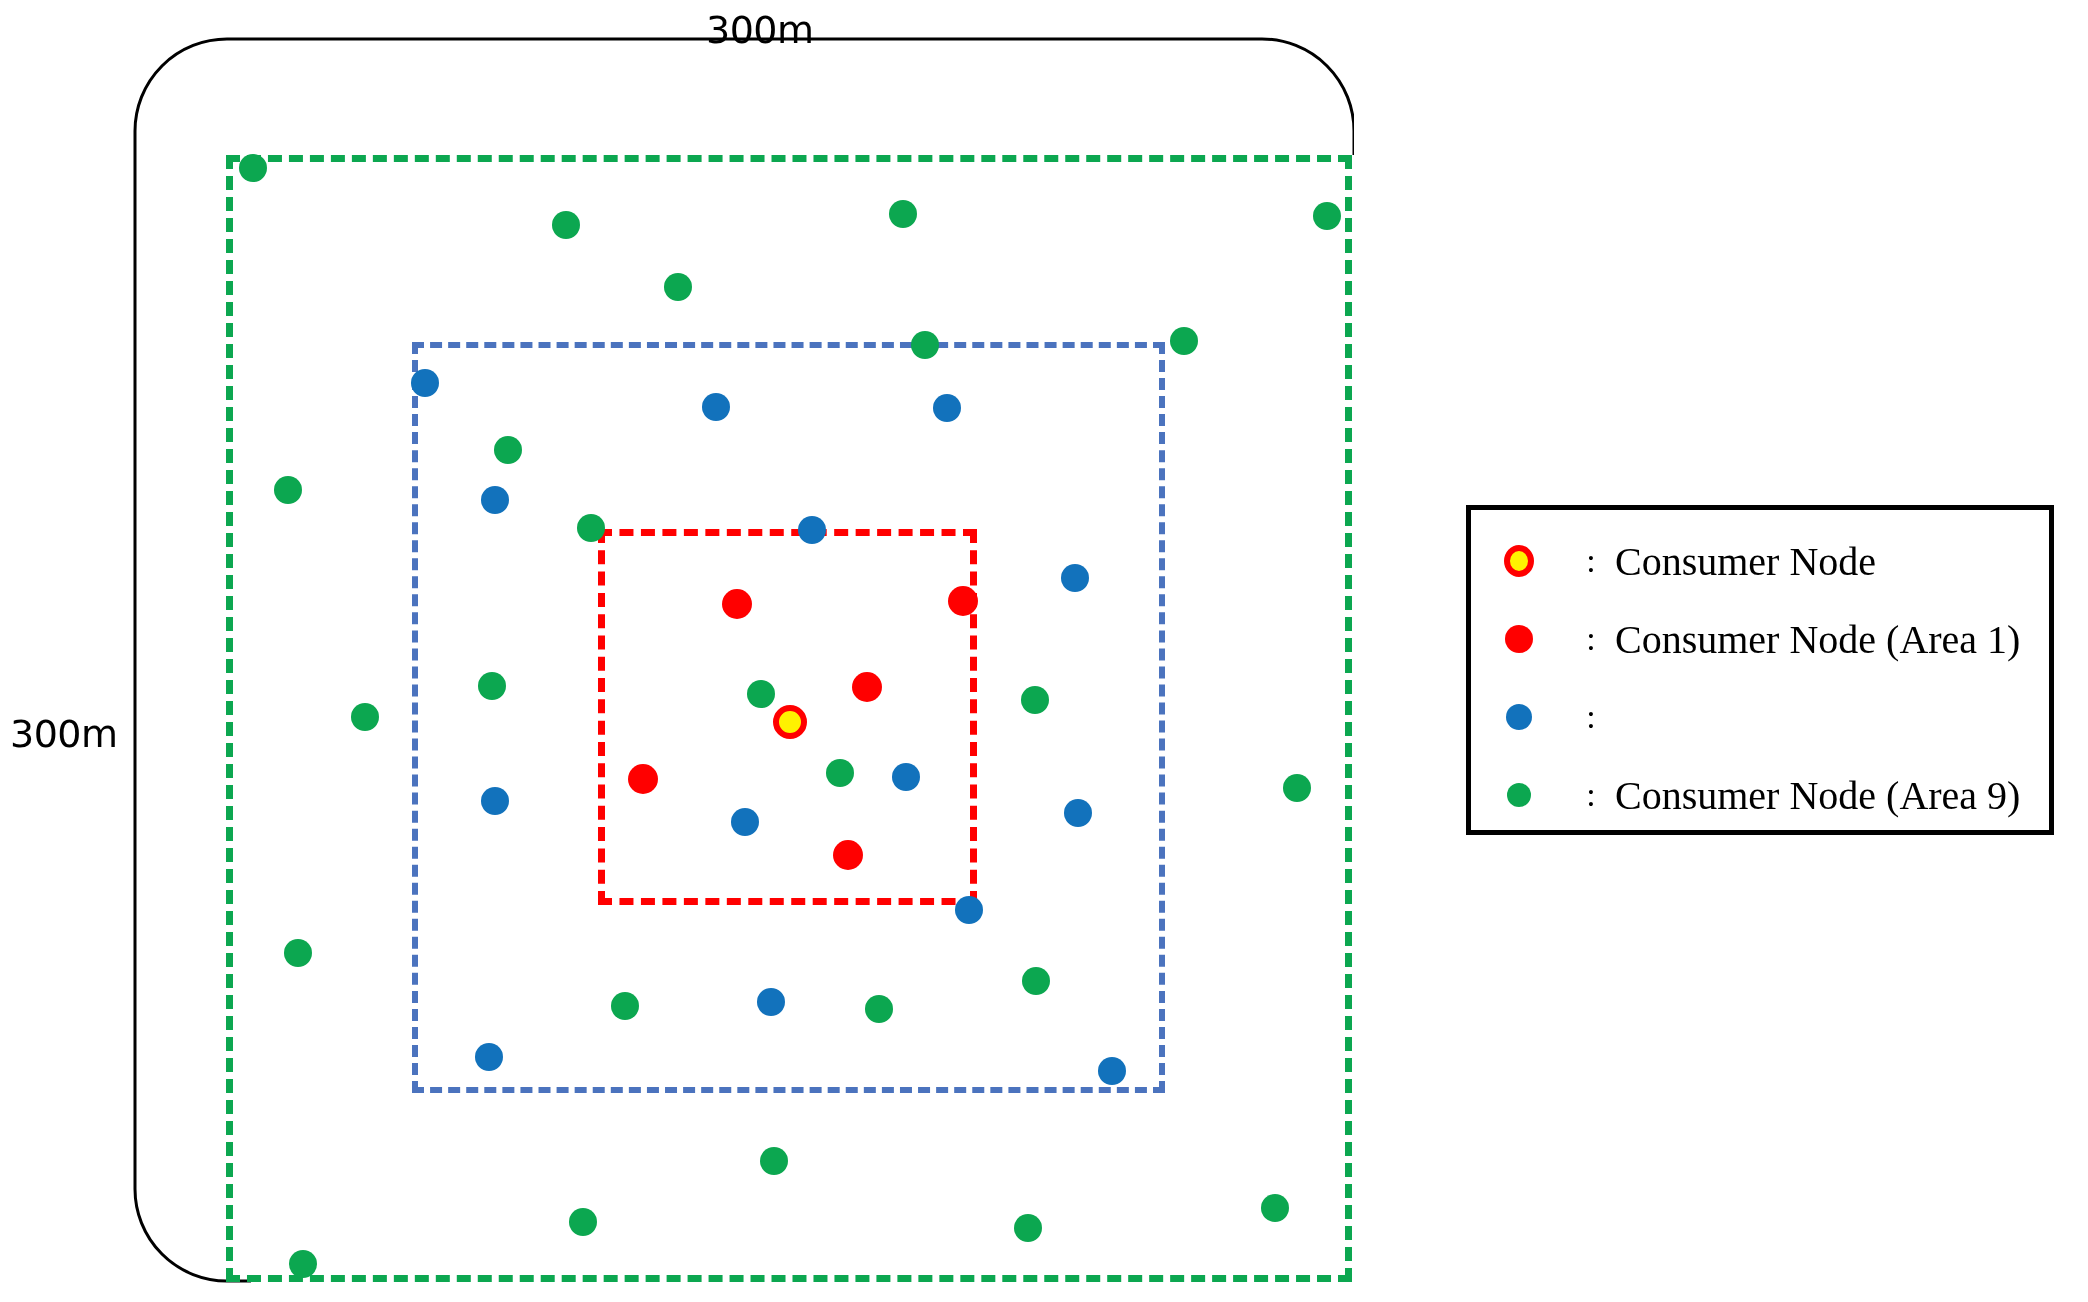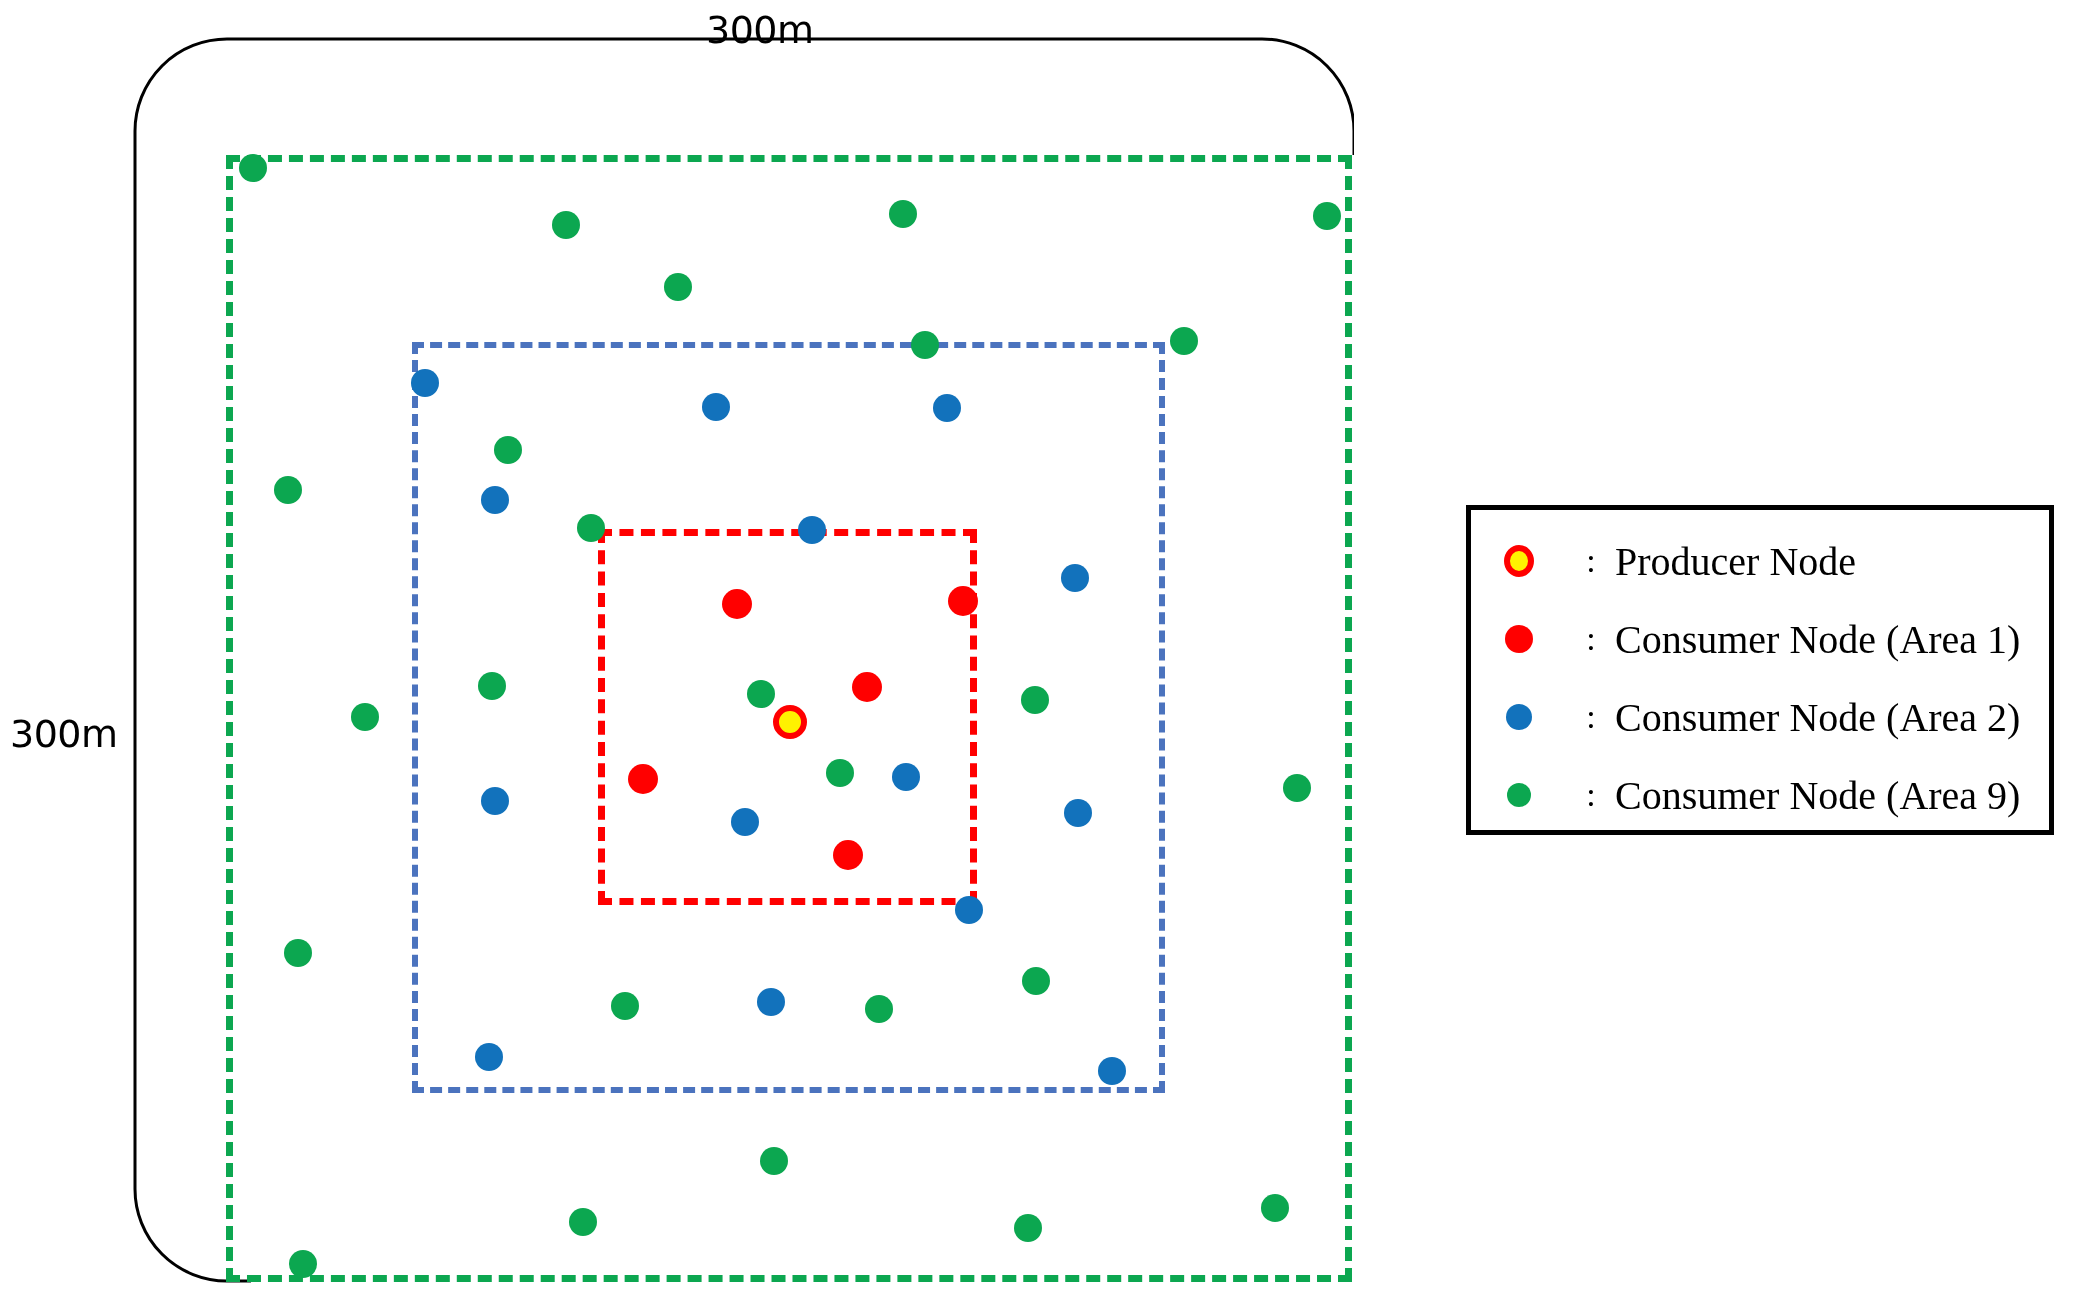--- a/index.html
+++ b/index.html
@@ -210,37 +210,36 @@
 
   </div>
 
   <div id="legend">
 
     <div class="legend-row" style="top:12px;">
       <span class="legend-swatch-wrap">
         <span class="legend-swatch sw-producer"></span>
       </span>
       <span class="legend-colon">:</span>
-      <span class="legend-text">Producer Node</span>
+      <span class="legend-text">Consumer Node</span>
     </div>
 
     <div class="legend-row" style="top:90px;">
       <span class="legend-swatch-wrap">
         <span class="legend-swatch sw-area1"></span>
       </span>
       <span class="legend-colon">:</span>
       <span class="legend-text">Consumer Node (Area 1)</span>
     </div>
 
     <div class="legend-row" style="top:168px;">
       <span class="legend-swatch-wrap">
         <span class="legend-swatch sw-area2"></span>
       </span>
       <span class="legend-colon">:</span>
-      <span class="legend-text">Consumer Node (Area 2)</span>
     </div>
 
     <div class="legend-row" style="top:246px;">
       <span class="legend-swatch-wrap">
         <span class="legend-swatch sw-area3"></span>
       </span>
       <span class="legend-colon">:</span>
       <span class="legend-text">Consumer Node (Area 9)</span>
     </div>
 

